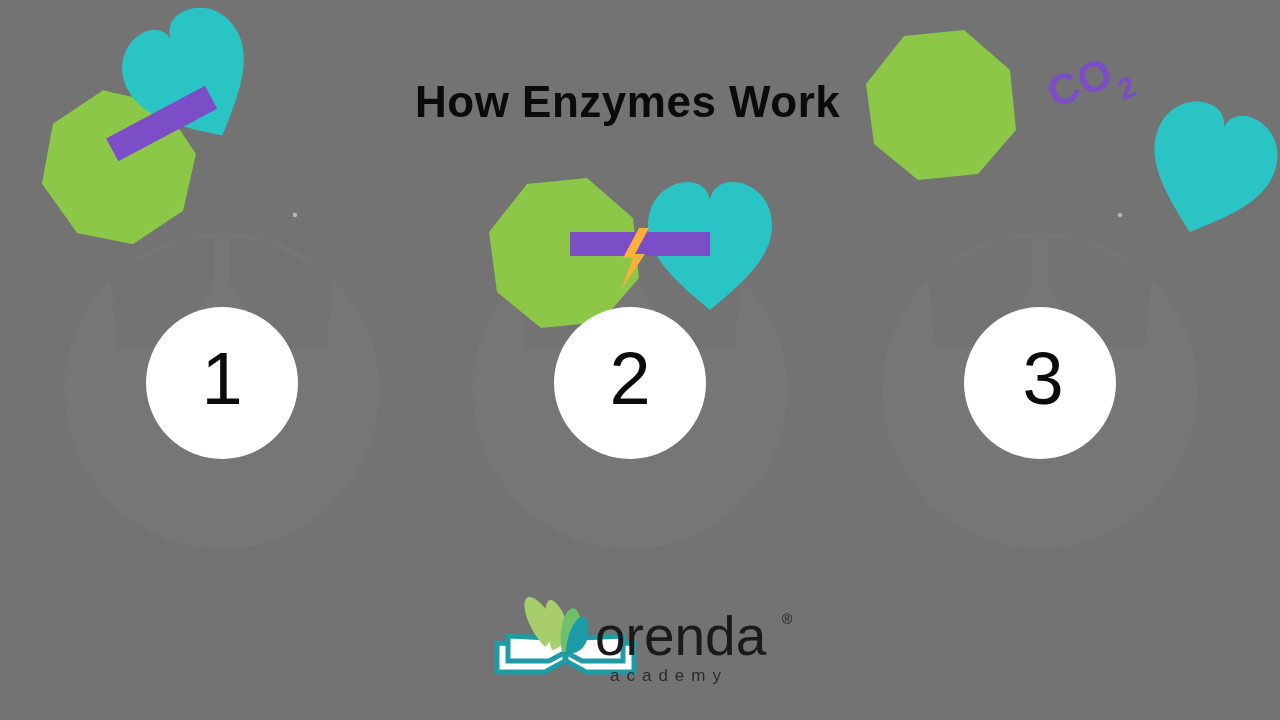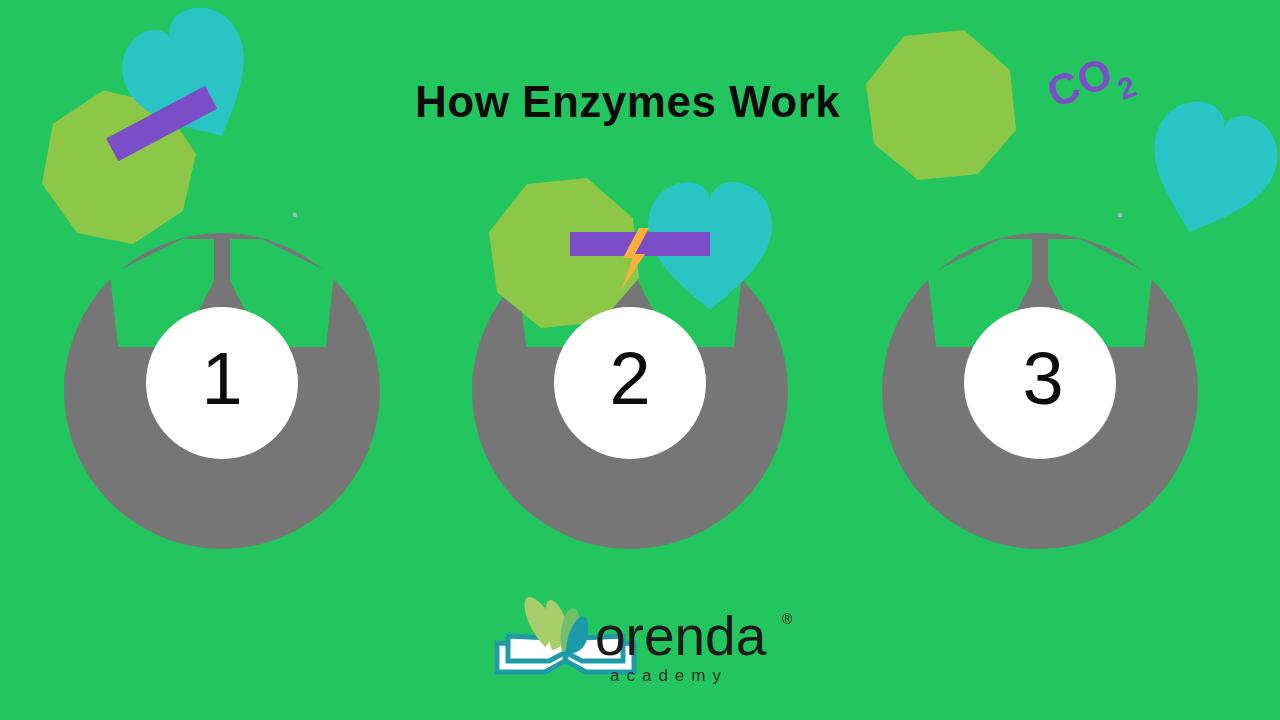--- a/index.html
+++ b/index.html
@@ -8,21 +8,21 @@
     padding: 0;
     background: #ffffff;
   }
   body {
     font-family: "Liberation Sans", sans-serif;
   }
   #slide {
     position: relative;
     width: 1280px;
     height: 720px;
-    background: #22c55e;
+    background: #737373;
     overflow: hidden;
   }
   #slide-svg {
     position: absolute;
     left: 0;
     top: 0;
     width: 1280px;
     height: 720px;
     display: block;
   }

